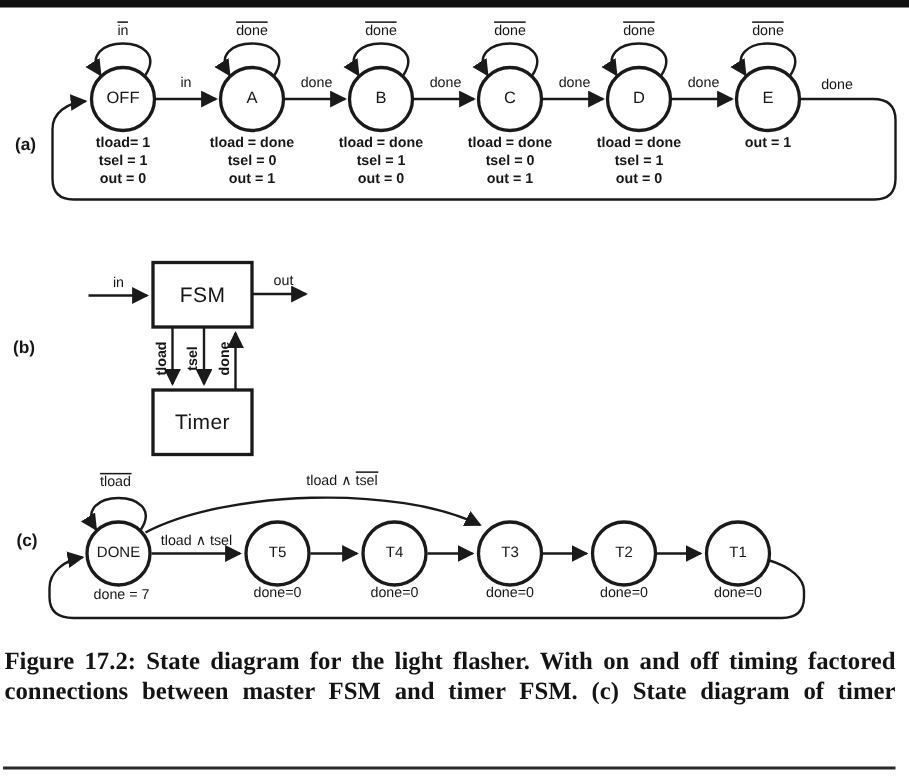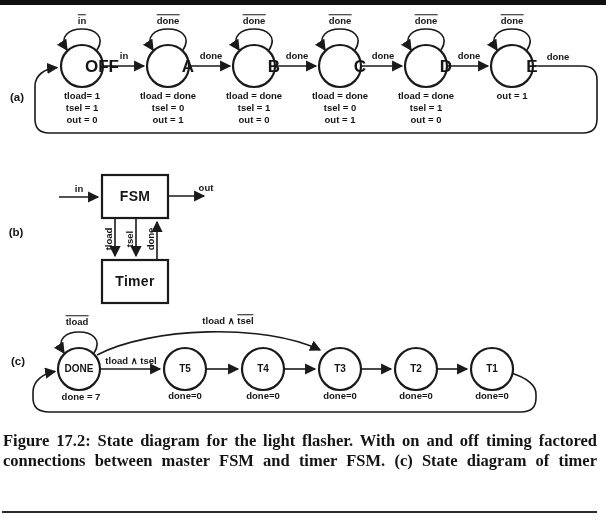--- a/index.html
+++ b/index.html
@@ -2,24 +2,24 @@
 <html><head>
 <meta charset="utf-8">
 <style>
   html,body{margin:0;padding:0;background:#fff;}
   .page{position:relative;width:606px;height:520px;background:#fff;overflow:hidden;
         font-family:"Liberation Sans",sans-serif;color:#1a1a1a;}
   .topbar{position:absolute;left:0;top:0;width:606px;height:5px;background:#111;}
   .fig{position:absolute;left:0;top:0;width:606px;height:430px;}
   .fig svg{position:absolute;left:0;top:0;}
   .lbl{position:absolute;transform:translate(-50%,-50%);white-space:nowrap;
-       font-weight:bold;color:#161616;line-height:1;}
+       font-weight:normal;color:#161616;line-height:1;}
   .s9{font-size:9.5px;}
   .s10{font-size:10px;}
-  .s11{font-size:17px;margin-left:20px;}
+  .s11{font-size:11px;}
   .s13{font-size:14px;letter-spacing:.3px;}
   .ov{border-top:1.3px solid #161616;padding-top:1px;display:inline-block;}
   .outs{position:absolute;transform:translateX(-50%);display:flex;flex-direction:column;
         align-items:center;font-weight:bold;font-size:9.5px;line-height:12px;
         white-space:nowrap;color:#161616;}
   .vlbl{position:absolute;transform:translate(-50%,-50%) rotate(-90deg);
         font-weight:bold;font-size:9.5px;white-space:nowrap;color:#161616;}
   .tag{font-size:11.5px;font-weight:bold;}
   .caption{position:absolute;left:3px;top:431px;width:594px;
            font-family:"Liberation Serif",serif;font-size:16.5px;line-height:20px;color:#141414;}
@@ -148,21 +148,21 @@
       <span>out = 0</span>
     </div>
     <div class="outs" style="left:512px;top:90px">
       <span>out = 1</span>
     </div>
 
     <div class="lbl tag" style="left:16px;top:233px">(b)</div>
     <div class="lbl s13" style="left:135px;top:196px">FSM</div>
     <div class="lbl s13" style="left:135px;top:281px">Timer</div>
     <div class="lbl s9" style="left:79px;top:189px">in</div>
-    <div class="lbl s9" style="left:206px;top:188px">out</div>
+    <div class="lbl s9" style="left:189px;top:188px">out</div>
     <div class="vlbl" style="left:108px;top:239px">tload</div>
     <div class="vlbl" style="left:129px;top:239px">tsel</div>
     <div class="vlbl" style="left:150px;top:239px">done</div>
 
     <div class="lbl tag" style="left:18px;top:362px">(c)</div>
     <div class="lbl s9" style="left:77px;top:321px"><span class="ov">tload</span></div>
     <div class="lbl s9" style="left:228px;top:320px"><span>tload ∧ </span><span class="ov">tsel</span></div>
     <div class="lbl s9" style="left:131px;top:361px">tload ∧ tsel</div>
 
     <div class="lbl s10" style="left:79px;top:369px">DONE</div>

